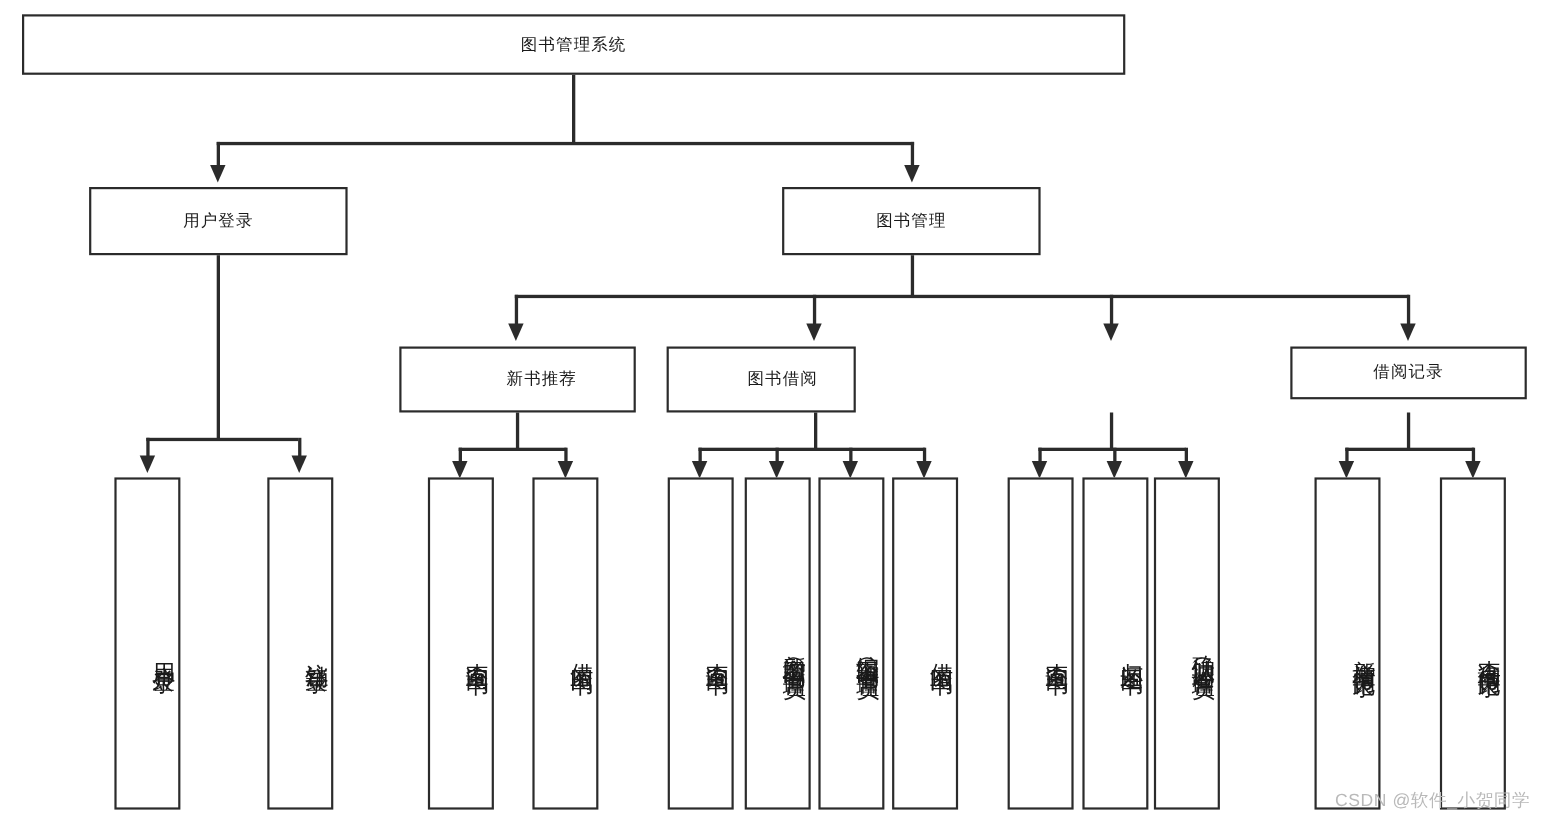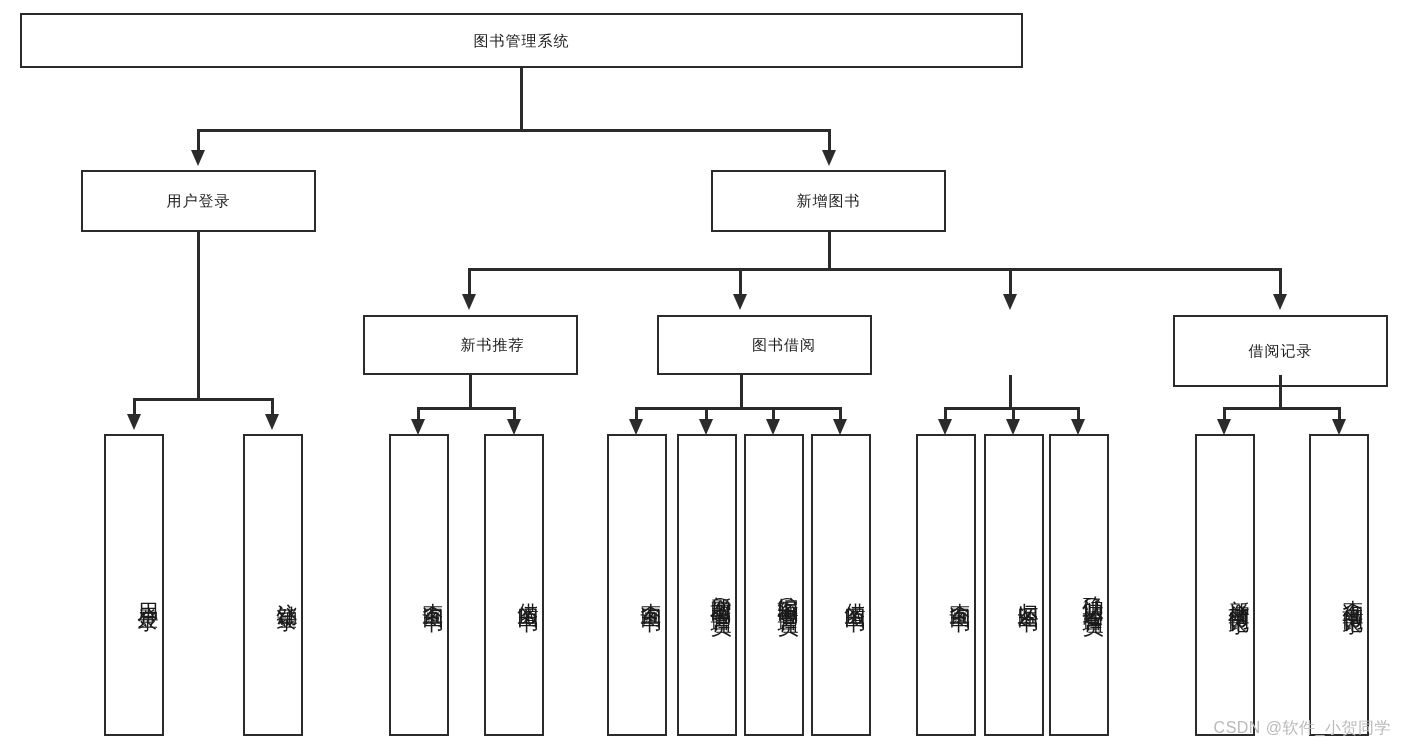--- a/index.html
+++ b/index.html
@@ -81,21 +81,21 @@
   <div class="conn v" style="left:197px; top:129px; width:2.5px; height:26px;"></div>
   <div class="arrow" style="left:191px; top:150px;"></div>
   <div class="conn v" style="left:828px; top:129px; width:2.5px; height:26px;"></div>
   <div class="arrow" style="left:822px; top:150px;"></div>
 
   <div class="node horiz" style="left:81px; top:170px; width:235px; height:62px;">
     <span class="node-label">用户登录</span>
   </div>
 
   <div class="node horiz" style="left:711px; top:170px; width:235px; height:62px;">
-    <span class="node-label">新增图书</span>
+    <span class="node-label">图书管理</span>
   </div>
 
   <div class="conn v" style="left:197px; top:232px; width:2.5px; height:168px;"></div>
   <div class="conn h" style="left:133px; top:398px; width:138px; height:2.5px;"></div>
   <div class="conn v" style="left:133px; top:398px; width:2.5px; height:18px;"></div>
   <div class="arrow" style="left:127px; top:414px;"></div>
   <div class="conn v" style="left:271px; top:398px; width:2.5px; height:18px;"></div>
   <div class="arrow" style="left:265px; top:414px;"></div>
 
   <div class="conn v" style="left:828px; top:232px; width:2.5px; height:38px;"></div>
@@ -105,24 +105,24 @@
   <div class="conn v" style="left:739px; top:268px; width:2.5px; height:28px;"></div>
   <div class="arrow" style="left:733px; top:294px;"></div>
   <div class="conn v" style="left:1009px; top:268px; width:2.5px; height:28px;"></div>
   <div class="arrow" style="left:1003px; top:294px;"></div>
   <div class="conn v" style="left:1279px; top:268px; width:2.5px; height:28px;"></div>
   <div class="arrow" style="left:1273px; top:294px;"></div>
 
   <div class="node horiz" style="left:363px; top:315px; width:215px; height:60px;padding-left:44px;">
     <span class="node-label">新书推荐</span>
   </div>
-  <div class="node horiz" style="left:657px; top:315px; width:215px; height:60px;padding-left:39px;">
+  <div class="node horiz" style="left:606px; top:315px; width:172px; height:60px;padding-left:39px;">
     <span class="node-label">图书借阅</span>
   </div>
-  <div class="node horiz" style="left:1173px; top:315px; width:215px; height:72px;text-align:center;">
+  <div class="node horiz" style="left:1173px; top:315px; width:215px; height:48px;text-align:center;">
     <span class="node-label">借阅记录</span>
   </div>
 
   <div class="conn v" style="left:469px; top:375px; width:2.5px; height:34px;"></div>
   <div class="conn h" style="left:417px; top:407px; width:98px; height:2.5px;"></div>
   <div class="conn v" style="left:417px; top:407px; width:2.5px; height:14px;"></div>
   <div class="arrow" style="left:411px; top:419px;"></div>
   <div class="conn v" style="left:513px; top:407px; width:2.5px; height:14px;"></div>
   <div class="arrow" style="left:507px; top:419px;"></div>
 

